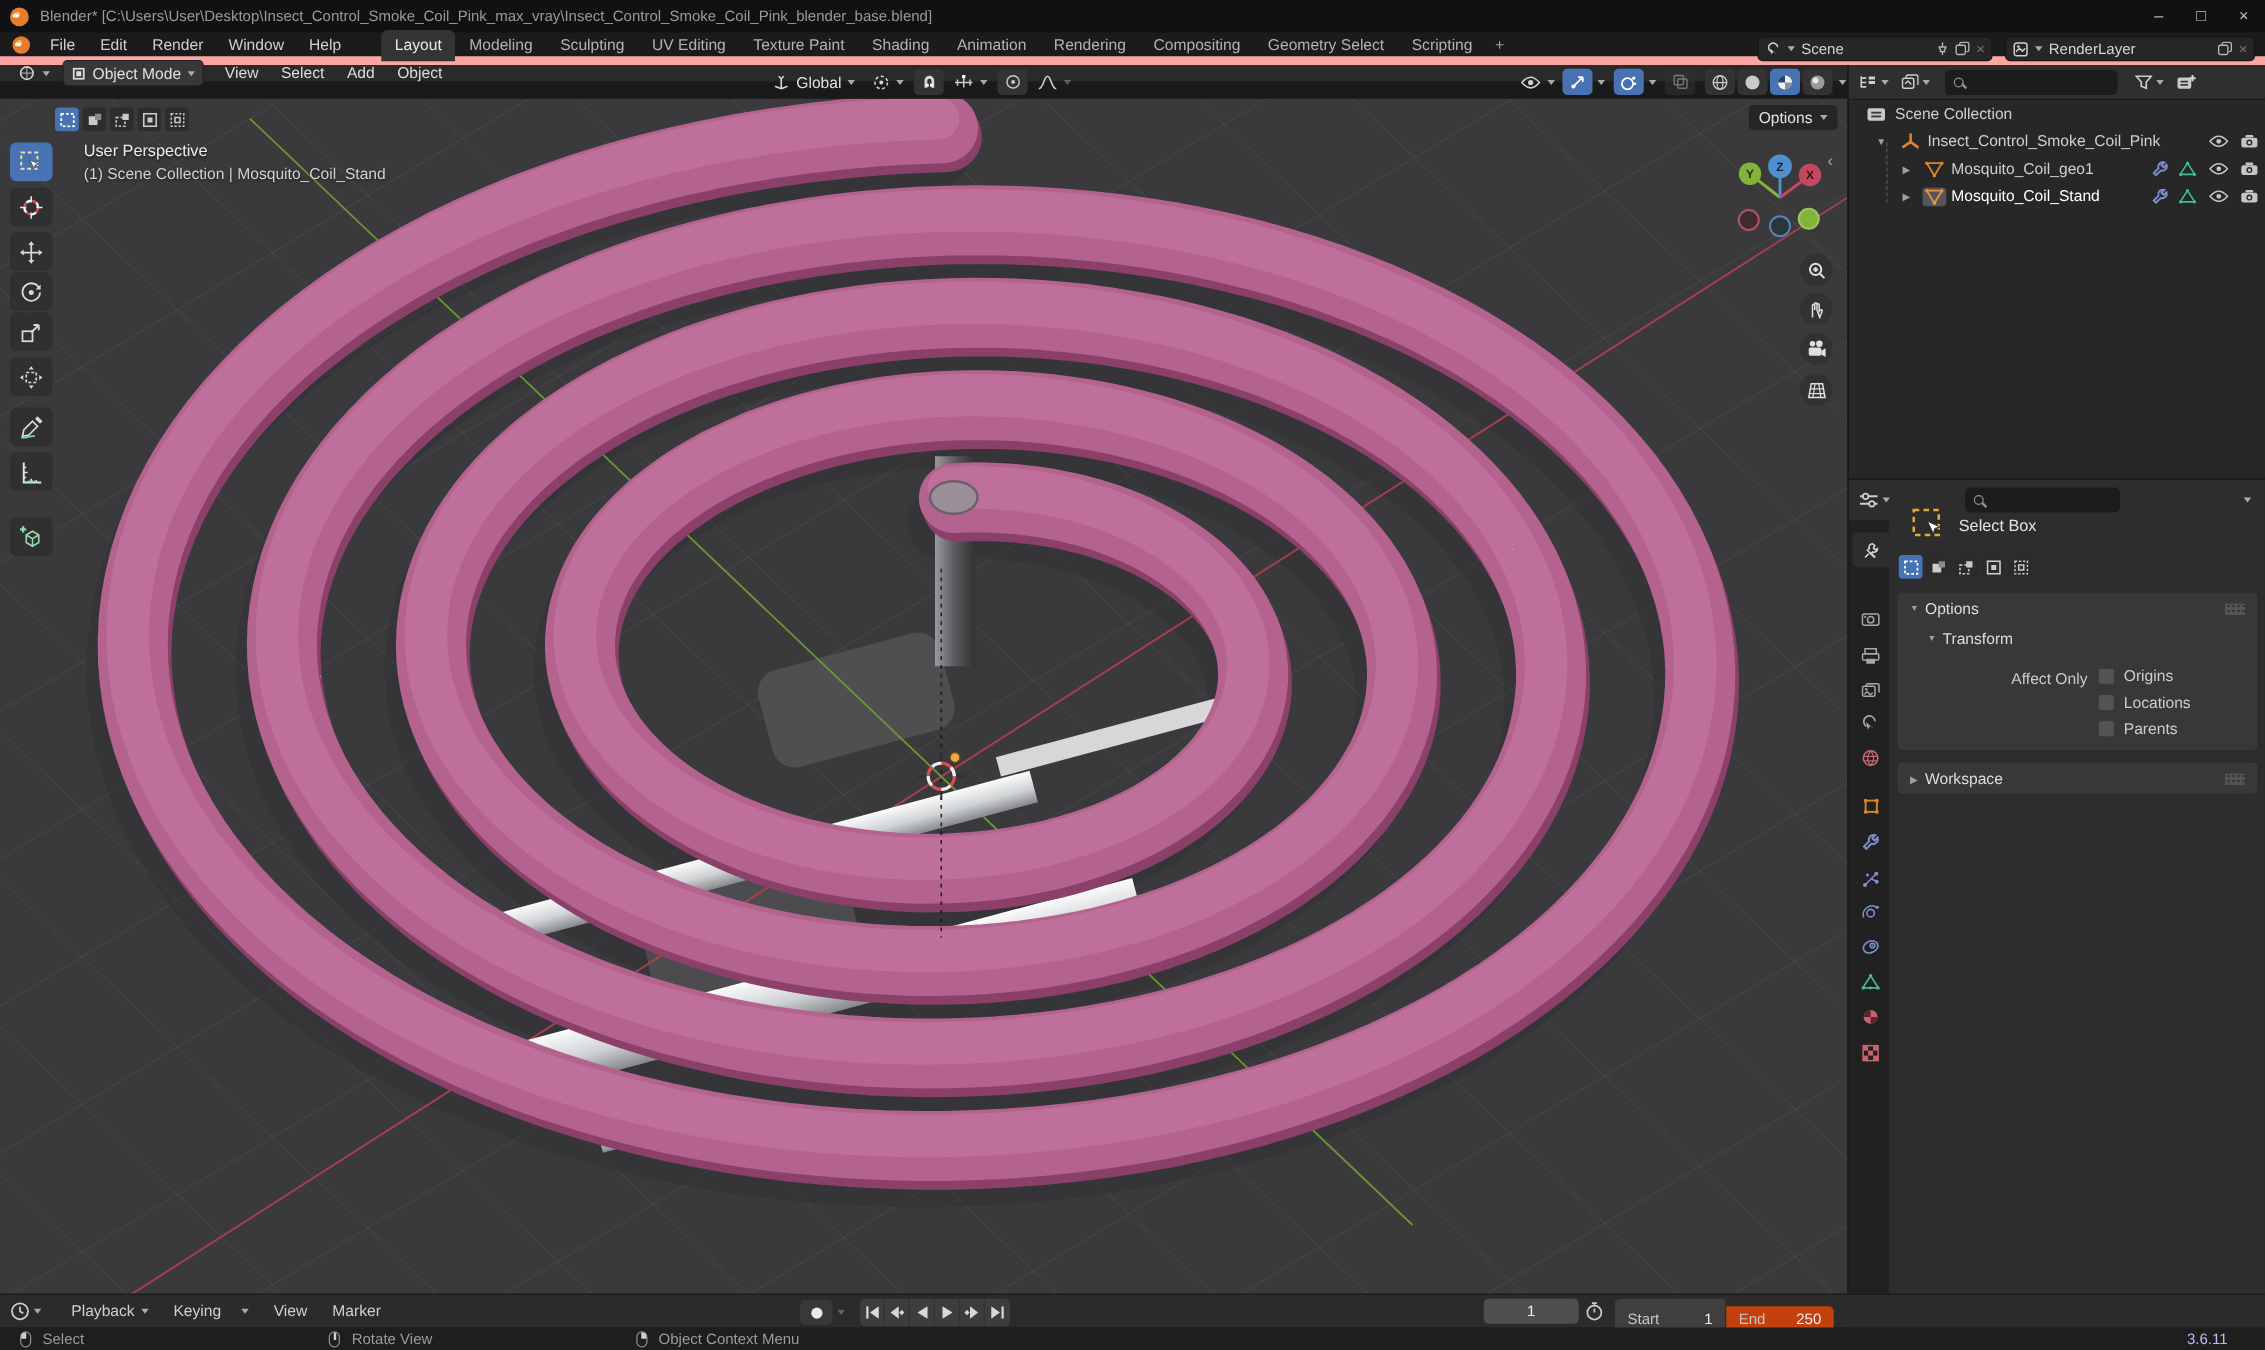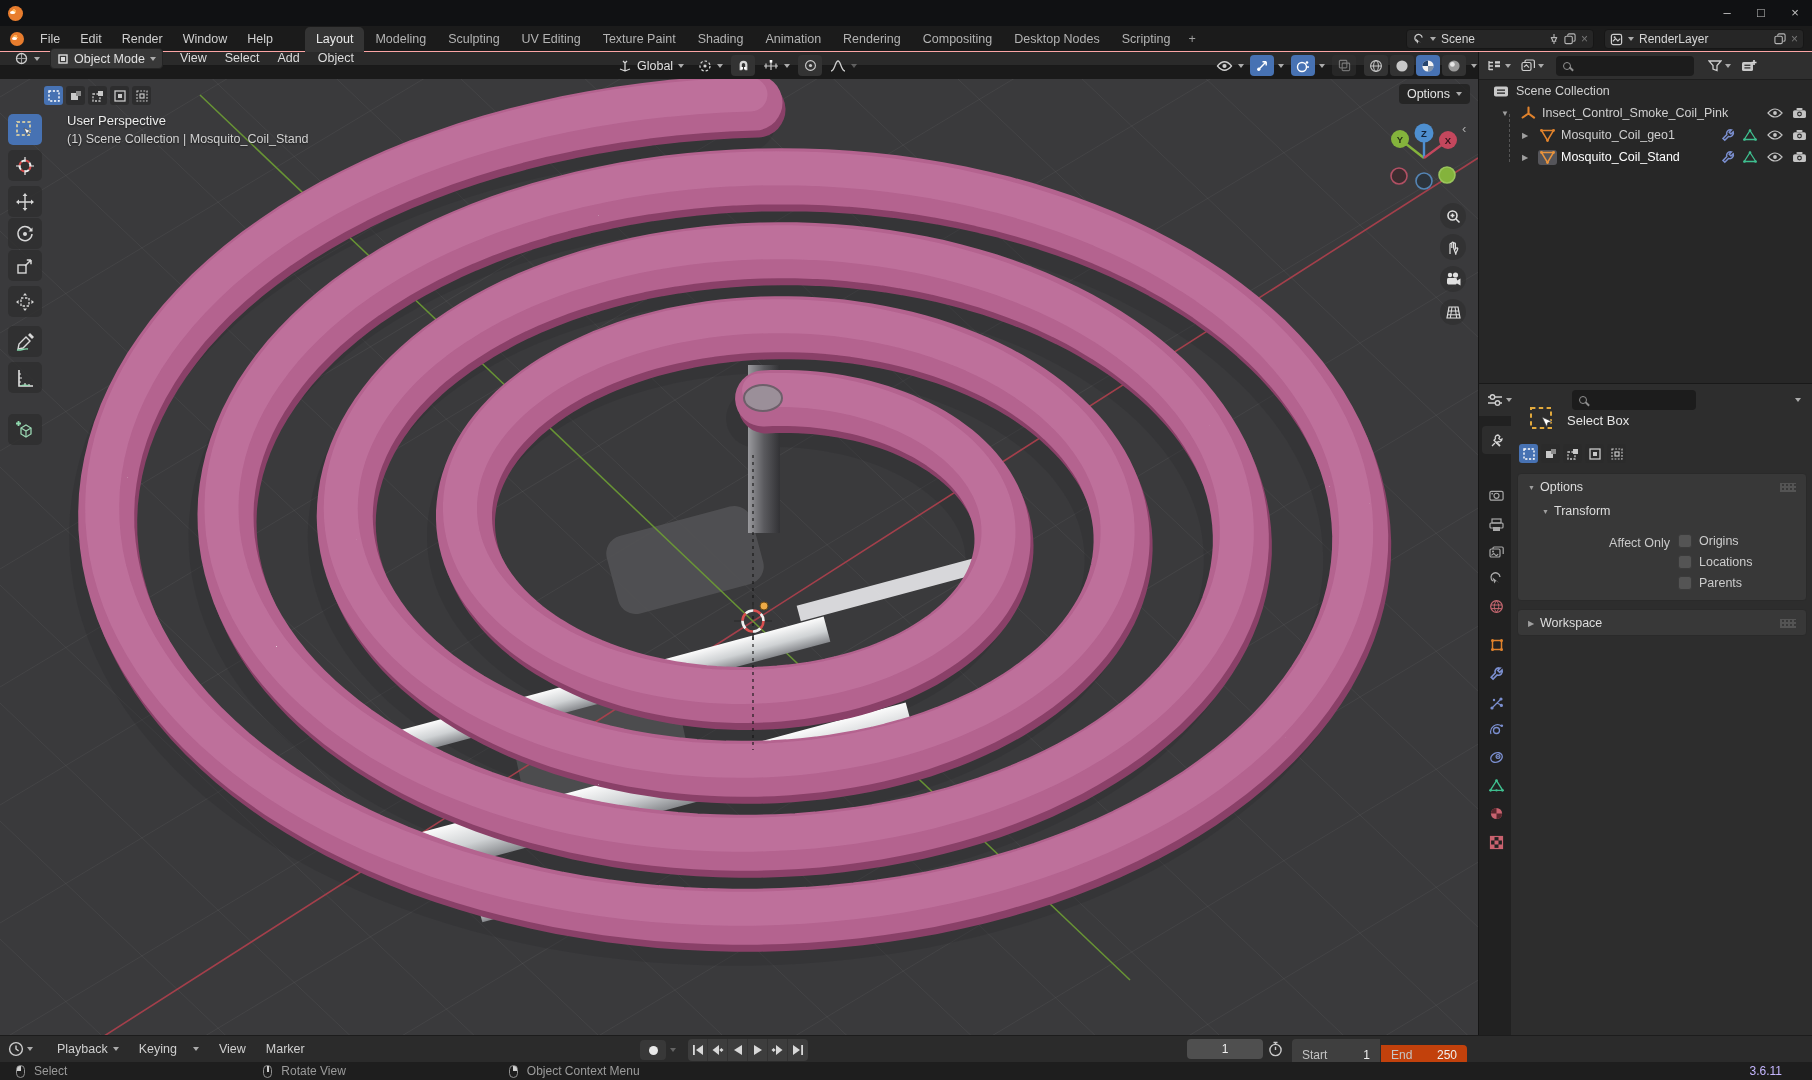--- a/index.html
+++ b/index.html
@@ -8,21 +8,21 @@
   #app{position:relative;width:1812px;height:1080px;overflow:hidden;background:#1a1a1a;color:#c8c8c8;font-size:13px}
   .ab{position:absolute}
   .row{display:flex;align-items:center}
   
   #titlebar{left:0;top:0;width:1812px;height:26px;background:#101113}
   .blogo{width:15px;height:15px;border-radius:50%;background:radial-gradient(circle at 38% 38%,#ffb257 0 18%,#e87d2e 19% 100%);position:relative}
   .blogo:after{content:"";position:absolute;left:2px;top:5px;width:5px;height:3px;border-radius:50%;background:#fff}
   #title-text{color:#9a9a9a;font-size:12px;margin-left:9px;white-space:nowrap}
   .winbtn{width:34px;height:22px;text-align:center;line-height:22px;color:#c2c2c2;font-size:13px}
   
-  #menubar{left:0;top:26px;width:1812px;height:26px;background:#1b1b1b;border-bottom:1px solid #fca5a5}
+  #menubar{left:0;top:26px;width:1812px;height:26px;background:#1b1b1b;border-bottom:7px solid #fca5a5}
   .menu-item{padding:0 10px;height:26px;line-height:26px;color:#cfcfcf;font-size:12.5px}
   .wtab{padding:0 11px;height:25px;line-height:25px;color:#b3b3b3;font-size:12.5px;border-radius:5px 5px 0 0;margin-top:1px}
   .wtab.active{background:#343434;color:#e9e9e9}
   .idblock{height:20px;background:#262626;border:1px solid #161616;border-radius:4px;display:flex;align-items:center;padding:0 5px;gap:5px;font-size:12px;color:#d6d6d6}
   .dim{opacity:.45}
   .ch{width:0;height:0;border-left:3.5px solid transparent;border-right:3.5px solid transparent;border-top:4.5px solid #ababab;display:inline-block}
   .mag{position:relative;width:8px;height:8px;border:1.5px solid #8f8f8f;border-radius:50%;display:inline-block}
   .mag:after{content:"";position:absolute;width:5px;height:1.5px;background:#8f8f8f;transform:rotate(45deg);right:-4px;bottom:-1px}
   
   #vheader{left:0;top:52px;width:1478px;height:14px;background:#2a2a2a;border-bottom:1px solid #191919}
@@ -69,20 +69,21 @@
   .mouse.r i{right:0;top:0;width:4px;height:5px;border-radius:0 3px 0 0}
   svg{display:block}
 </style>
 </head>
 <body>
 
 <div id="app">
 
   <div id="titlebar" class="ab row">
     <div style="margin-left:8px" class="blogo"></div>
+    <span id="title-text">Blender* [C:\Users\User\Desktop\Insect_Control_Smoke_Coil_Pink_max_vray\Insect_Control_Smoke_Coil_Pink_blender_base.blend]</span>
     <div style="margin-left:auto" class="row">
       <div class="winbtn">–</div>
       <div class="winbtn">□</div>
       <div class="winbtn">×</div>
     </div>
   </div>
 
   <div id="menubar" class="ab row">
     <div style="margin-left:10px;width:14px;height:14px" class="blogo"></div>
     <div class="row" style="margin-left:6px">
@@ -95,21 +96,21 @@
     <div class="row" style="margin-left:22px">
       <div class="wtab active">Layout</div>
       <div class="wtab">Modeling</div>
       <div class="wtab">Sculpting</div>
       <div class="wtab">UV Editing</div>
       <div class="wtab">Texture Paint</div>
       <div class="wtab">Shading</div>
       <div class="wtab">Animation</div>
       <div class="wtab">Rendering</div>
       <div class="wtab">Compositing</div>
-      <div class="wtab">Desktop Nodes</div>
+      <div class="wtab">Geometry Select</div>
       <div class="wtab">Scripting</div>
       <div class="wtab" style="padding:0 7px;color:#9f9f9f">+</div>
     </div>
 
     <div class="ab idblock" style="right:218px;top:3px;width:188px">
       <svg width="13" height="13" viewBox="0 0 14 14">
           <path d="M5 9a4 4 0 1 1 6-4" stroke="#cecece" fill="none" stroke-width="1.3"></path>
           <path d="M4 6l1.6 5.5L7 9l3 2z" fill="#cecece"></path>
         </svg>
       <span class="ch"></span>

